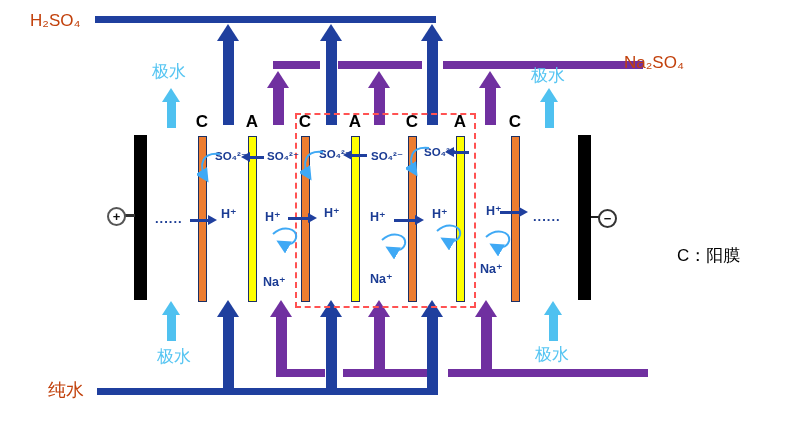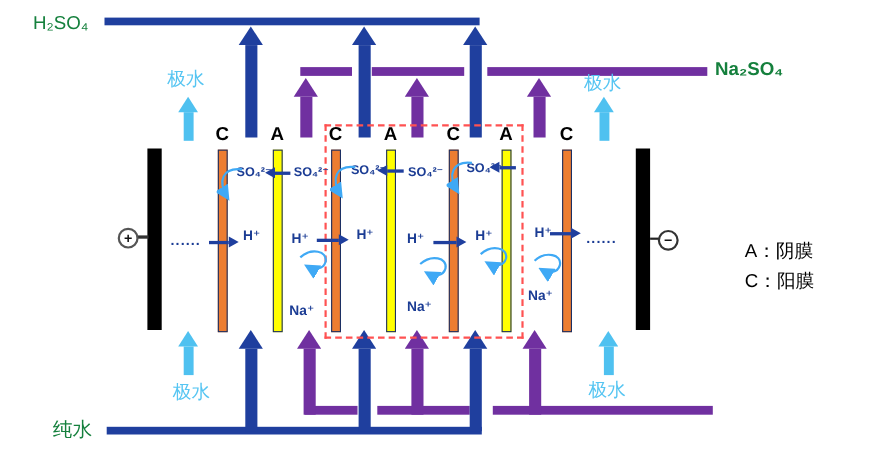--- a/index.html
+++ b/index.html
@@ -27,21 +27,21 @@
   .harrow .headR { width:0; height:0; border-top:5px solid transparent; border-bottom:5px solid transparent; border-left:9px solid #1F3F9E; }
   
   .membrane { position:absolute; top:136px; height:164px; width:7px; border:1px solid #1c2f63; z-index:2; }
   .membrane.cation { background:#ED7D31; }
   .membrane.anion  { background:#FFFF00; }
   .mlabel { position:absolute; top:112px; width:20px; text-align:center; font-weight:bold; font-size:17px; color:#000; }
   .electrode { position:absolute; top:135px; width:13px; height:165px; background:#000; }
   .terminal { position:absolute; width:15px; height:15px; border-radius:50%; background:#fff; display:flex; align-items:center; justify-content:center; font-size:13px; font-weight:bold; color:#111; z-index:3; }
   .connector { position:absolute; background:#333; z-index:2; }
   
-  .stream-label { position:absolute; color:#15803d; font-size:17px; }
+  .stream-label { position:absolute; color:#c2410c; font-size:17px; }
   .ion { position:absolute; color:#1B3C94; font-weight:bold; z-index:5; white-space:nowrap; }
   .ion.so4 { font-size:11.5px; }
   .ion.hna { font-size:12.5px; }
   .dots { position:absolute; color:#1B3C94; font-weight:bold; font-size:13px; letter-spacing:1px; z-index:4; }
   .ew { position:absolute; color:#56C5F2; font-size:17px; }
   .legend-line { position:absolute; color:#000; font-size:17px; }
   .redbox { position:absolute; left:295px; top:113px; width:177px; height:191px; border:2px dashed #FF5252; z-index:1; }
   .curve { position:absolute; z-index:6; }
 </style>
 </head>
@@ -58,21 +58,21 @@
   </svg>
 
   <div class="redbox"></div>
 
   <div class="stream-label" style="left:30px; top:11px;">H₂SO₄</div>
   <div class="pipe blue" style="left:95px; top:16px; width:341px; height:7px;"></div>
 
   <div class="pipe purple" style="left:273px; top:61px; width:47px; height:8px;"></div>
   <div class="pipe purple" style="left:338px; top:61px; width:84px; height:8px;"></div>
   <div class="pipe purple" style="left:443px; top:61px; width:200px; height:8px;"></div>
-  <div class="stream-label" style="left:650px; top:53px;font-weight:bold;">Na₂SO₄</div>
+  <div class="stream-label" style="left:624px; top:53px;">Na₂SO₄</div>
 
   <div class="stream-label" style="left:48px; top:378px; font-size:18px;">纯水</div>
   <div class="pipe blue" style="left:97px; top:388px; width:341px; height:7px;"></div>
 
   <div class="pipe purple" style="left:277px; top:369px; width:48px; height:8px;"></div>
   <div class="pipe purple" style="left:343px; top:369px; width:84px; height:8px;"></div>
   <div class="pipe purple" style="left:448px; top:369px; width:200px; height:8px;"></div>
 
   <div class="varrow blue" style="left:217px; top:24px;">
       <div class="head"></div>
@@ -233,15 +233,14 @@
     </svg>
   <svg class="curve" style="left:483px; top:228px;" width="32" height="28" viewBox="0 0 32 28">
       <path d="M 3,9 C 13,0 28,3 26,13 C 24,20 16,21 9,17" fill="none" stroke="#3FA9F5" stroke-width="2" marker-end="url(#ah)"></path>
     </svg>
 
   <div class="ion hna" style="left:263px; top:274px;">Na⁺</div>
   <div class="ion hna" style="left:370px; top:271px;">Na⁺</div>
   <div class="ion hna" style="left:480px; top:261px;">Na⁺</div>
 
   <div class="legend-line" style="left:677px; top:196px;margin-top:48px;">C：阳膜</div>
-  <div class="legend-line" style="left:677px; top:217px;">A：阴膜</div>
 
 </div>
 
 </body></html>

